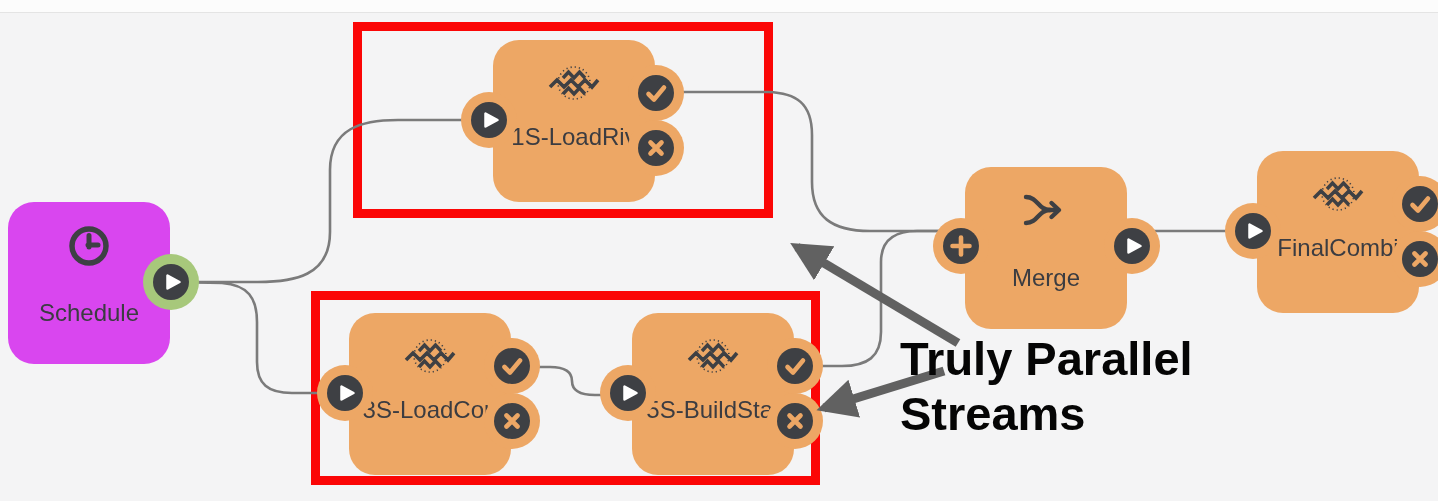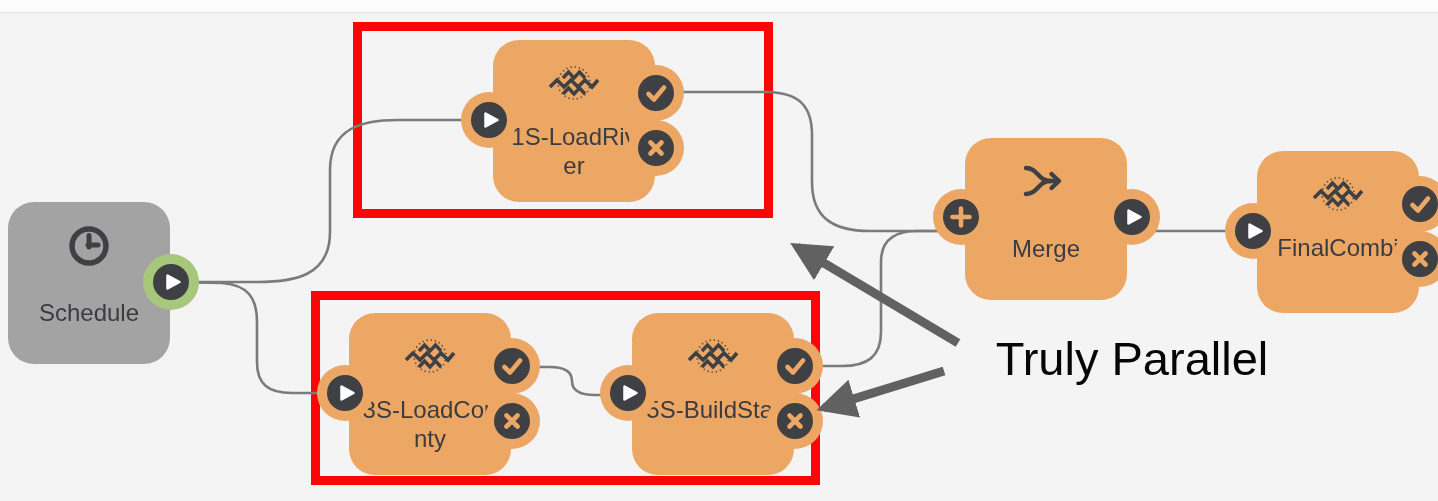--- a/index.html
+++ b/index.html
@@ -9,42 +9,42 @@
   .layer{position:absolute;left:0;top:0;width:1438px;height:501px;}.z2{z-index:2}.z3{z-index:3}.z4{z-index:4}.z6{z-index:6}
 
   
   .redbox{position:absolute;border:9px solid #fb0606;box-sizing:border-box;}
   .redbox.top{left:353px;top:22px;width:420px;height:196px;}
   .redbox.bottom{left:311px;top:291px;width:509px;height:194px;}
 
   
   .node{position:absolute;width:162px;height:162px;border-radius:26px;}
   .node.orange{background:#eda765;}
-  .node.green{background:#a3a3a3;}
+  .node.green{background:#d946ef;}
   .node-icon{position:absolute;top:20px;left:0;right:0;display:flex;justify-content:center;}
   .node-label{position:absolute;top:82px;left:-14px;right:-14px;text-align:center;
               font-size:24px;line-height:29px;color:#3b3c41;}
   .node-label.single{top:96px;}
 
   
   .port{position:absolute;width:56px;height:56px;}
   .halo{position:absolute;left:0;top:0;width:56px;height:56px;border-radius:50%;}
   .halo.orange{background:#eda765;} .halo.green{background:#a7c87b;}
   .core{position:absolute;left:10px;top:10px;width:36px;height:36px;border-radius:50%;
         background:#3e4044;display:flex;align-items:center;justify-content:center;}
   .p-in{left:-32px;top:52px;}
   .p-check{left:135px;top:25px;}
   .p-fail{left:135px;top:80px;}
   .p-out{left:135px;top:52px;}
   .p-out-merge{left:139px;top:51px;}
   .p-plus{left:-32px;top:51px;}
 
   
   .annotation-text{position:absolute;left:900px;top:331px;width:464px;z-index:6;
-    text-align:center;font-weight:normal;font-size:47px;line-height:55px;color:#050505;}
+    font-weight:bold;font-size:47px;line-height:55px;color:#050505;}
 
   svg{display:block;}
 </style>
 </head>
 <body>
 
 <div class="canvas">
   <div class="topstrip"></div>
 
   <div class="redbox top z2"></div>
@@ -85,21 +85,20 @@
         <circle cx="28" cy="22" r="16" fill="none" stroke="#3e4044" stroke-width="1.6" stroke-dasharray="1.2 3"></circle>
         <g fill="none" stroke="#3e4044">
           <polyline points="17,17 22.5,11 28,17 33.5,11 39,17" stroke-width="3.4"></polyline>
           <polyline points="4,26 11,19 18,26 25,19 32,26 39,19 46,26 52,19" stroke-width="3.6"></polyline>
           <polyline points="17,33 22.5,27 28,33 33.5,27 39,33" stroke-width="3.4"></polyline>
         </g>
       </svg>
     </div>
     <div class="node-label">
       <span style="display:block">1S-LoadRiv</span>
-      <span style="display:block">er</span>
     </div>
     <div class="port p-in">
       <span class="halo orange"></span>
       <span class="core">
         <svg width="36" height="36" viewBox="0 0 36 36">
             <path d="M14.5 11.5 L14.5 24.5 L26.5 18 Z" fill="#fff" stroke="#fff" stroke-width="2.5" stroke-linejoin="round"></path>
           </svg>
       </span>
     </div>
     <div class="port p-check">
@@ -126,21 +125,20 @@
         <circle cx="28" cy="22" r="16" fill="none" stroke="#3e4044" stroke-width="1.6" stroke-dasharray="1.2 3"></circle>
         <g fill="none" stroke="#3e4044">
           <polyline points="17,17 22.5,11 28,17 33.5,11 39,17" stroke-width="3.4"></polyline>
           <polyline points="4,26 11,19 18,26 25,19 32,26 39,19 46,26 52,19" stroke-width="3.6"></polyline>
           <polyline points="17,33 22.5,27 28,33 33.5,27 39,33" stroke-width="3.4"></polyline>
         </g>
       </svg>
     </div>
     <div class="node-label">
       <span style="display:block">3S-LoadCou</span>
-      <span style="display:block">nty</span>
     </div>
     <div class="port p-in">
       <span class="halo orange"></span>
       <span class="core">
         <svg width="36" height="36" viewBox="0 0 36 36">
             <path d="M14.5 11.5 L14.5 24.5 L26.5 18 Z" fill="#fff" stroke="#fff" stroke-width="2.5" stroke-linejoin="round"></path>
           </svg>
       </span>
     </div>
     <div class="port p-check">
@@ -194,21 +192,21 @@
     <div class="port p-fail">
       <span class="halo orange"></span>
       <span class="core">
         <svg width="36" height="36" viewBox="0 0 36 36">
             <path d="M12.5 12.5 L23.5 23.5 M23.5 12.5 L12.5 23.5" stroke="#eda765" stroke-width="4.6" stroke-linecap="round"></path>
           </svg>
       </span>
     </div>
   </div>
 
-  <div class="node orange z4" style="left:965px;top:138px;">
+  <div class="node orange z4" style="left:965px;top:167px;">
     <div class="node-icon">
       <svg width="54" height="46" viewBox="0 0 54 44">
         <g fill="none" stroke="#3e4044" stroke-width="4.4" stroke-linecap="round" stroke-linejoin="round">
           <path d="M7 9 C19 9 19 22 31 22"></path>
           <path d="M7 35 C19 35 19 22 31 22"></path>
           <path d="M31 22 H38"></path>
           <path d="M32.5 15 L40 22 L32.5 29"></path>
         </g>
       </svg>
     </div>
@@ -276,14 +274,15 @@
       <marker id="ah" viewBox="0 0 10 10" refX="8" refY="5" markerWidth="4.4" markerHeight="4.4" orient="auto">
         <path d="M0 0 L10 5 L0 10 z" fill="#616161"></path>
       </marker>
     </defs>
     <line x1="958" y1="343" x2="797" y2="247" stroke="#616161" stroke-width="9" marker-end="url(#ah)"></line>
     <line x1="944" y1="371" x2="824" y2="408" stroke="#616161" stroke-width="9" marker-end="url(#ah)"></line>
   </svg>
 
   <div class="annotation-text">
     <span style="display:block">Truly Parallel</span>
+    <span style="display:block">Streams</span>
   </div>
 </div>
 
 </body></html>

